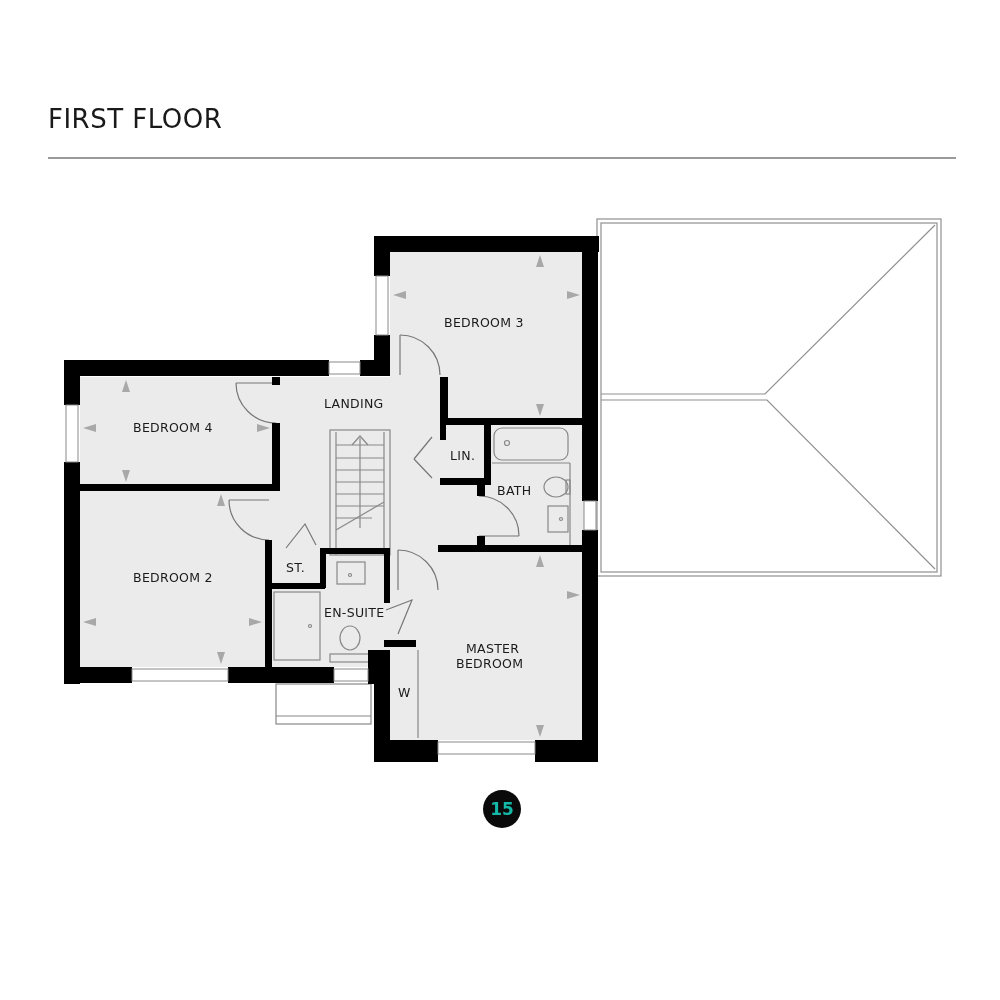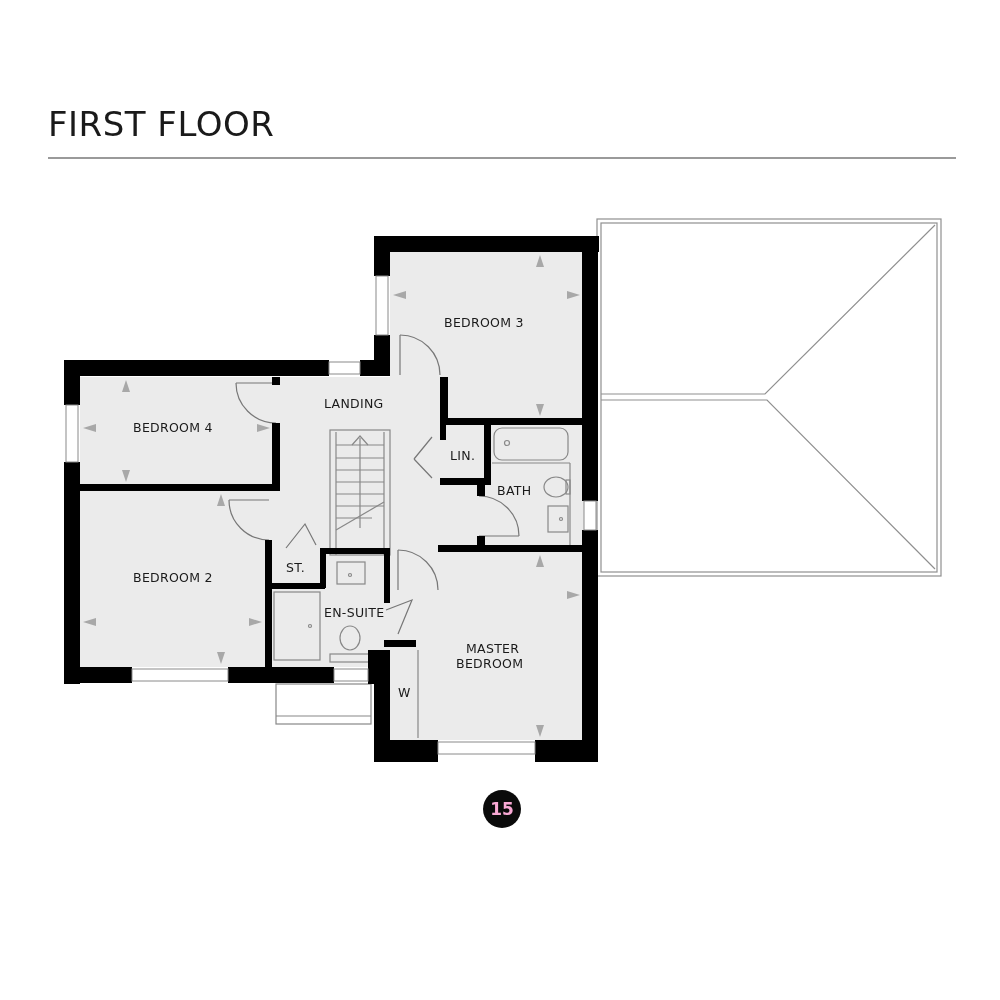--- a/index.html
+++ b/index.html
@@ -1,21 +1,21 @@
 <!DOCTYPE html>
 <html><head>
 <meta charset="utf-8">
 <style>
   html, body { margin: 0; padding: 0; background: #ffffff; }
   body { width: 1000px; height: 1000px; position: relative; overflow: hidden; font-family: "DejaVu Sans", sans-serif; }
-  .title { position: absolute; left: 48px; top: 104px; font-size: 34px; color: #1a1a1a; letter-spacing: 0.5px; font-family: "DejaVu Sans", sans-serif; font-weight: normal; }
+  .title { position: absolute; left: 48px; top: 104px; font-size: 26px; color: #1a1a1a; letter-spacing: 0.5px; font-family: "DejaVu Sans", sans-serif; font-weight: normal; }
   .rule { position: absolute; left: 48px; top: 157px; width: 908px; height: 2px; background: #9a9a9a; }
   svg.plan { position: absolute; left: 0; top: 0; }
   .lbl { font-family: "DejaVu Sans", sans-serif; font-size: 12.5px; fill: #1a1a1a; letter-spacing: 0.3px; }
-  .badge { position: absolute; left: 483px; top: 790px; width: 38px; height: 38px; border-radius: 50%; background: #0a0a0a; color: #f9a8d4; font-size: 17px; font-weight: bold; display: flex; align-items: center; justify-content: center; font-family: "DejaVu Sans", sans-serif; }
+  .badge { position: absolute; left: 483px; top: 790px; width: 38px; height: 38px; border-radius: 50%; background: #0a0a0a; color: #14b8a6; font-size: 17px; font-weight: bold; display: flex; align-items: center; justify-content: center; font-family: "DejaVu Sans", sans-serif; }
 </style>
 </head>
 <body>
 
 <div class="title">FIRST FLOOR</div>
 <div class="rule"></div>
 
 <svg class="plan" width="1000" height="1000" viewBox="0 0 1000 1000" xmlns="http://www.w3.org/2000/svg">
 
   <g fill="none" stroke="#8f8f8f" stroke-width="1.2">

